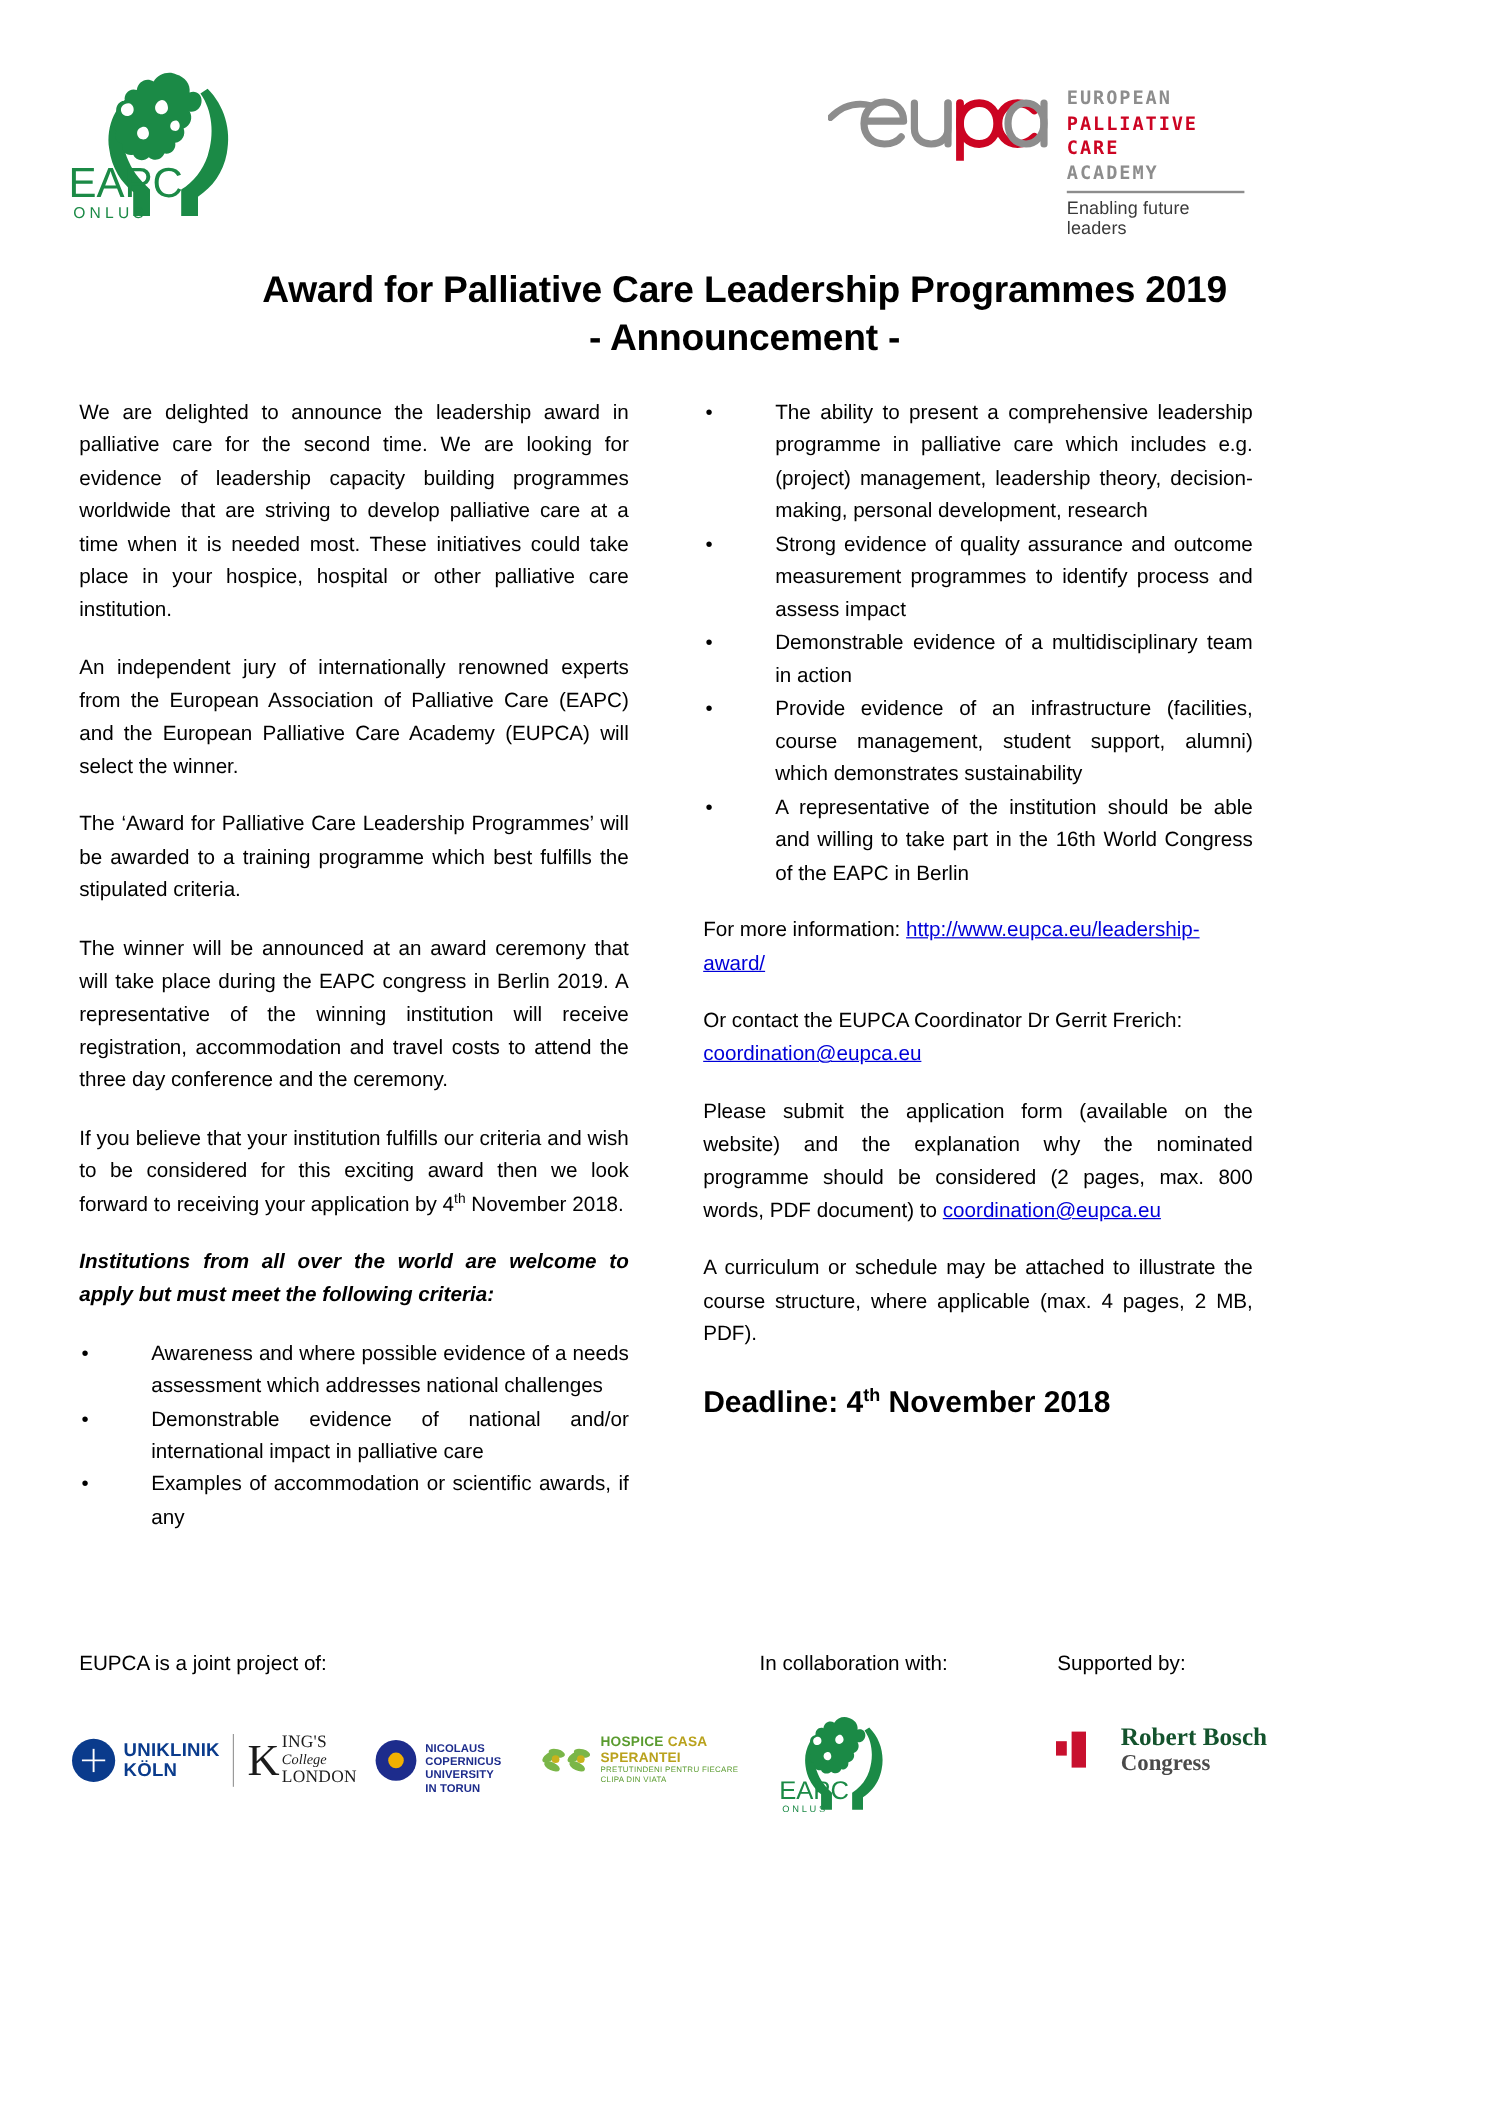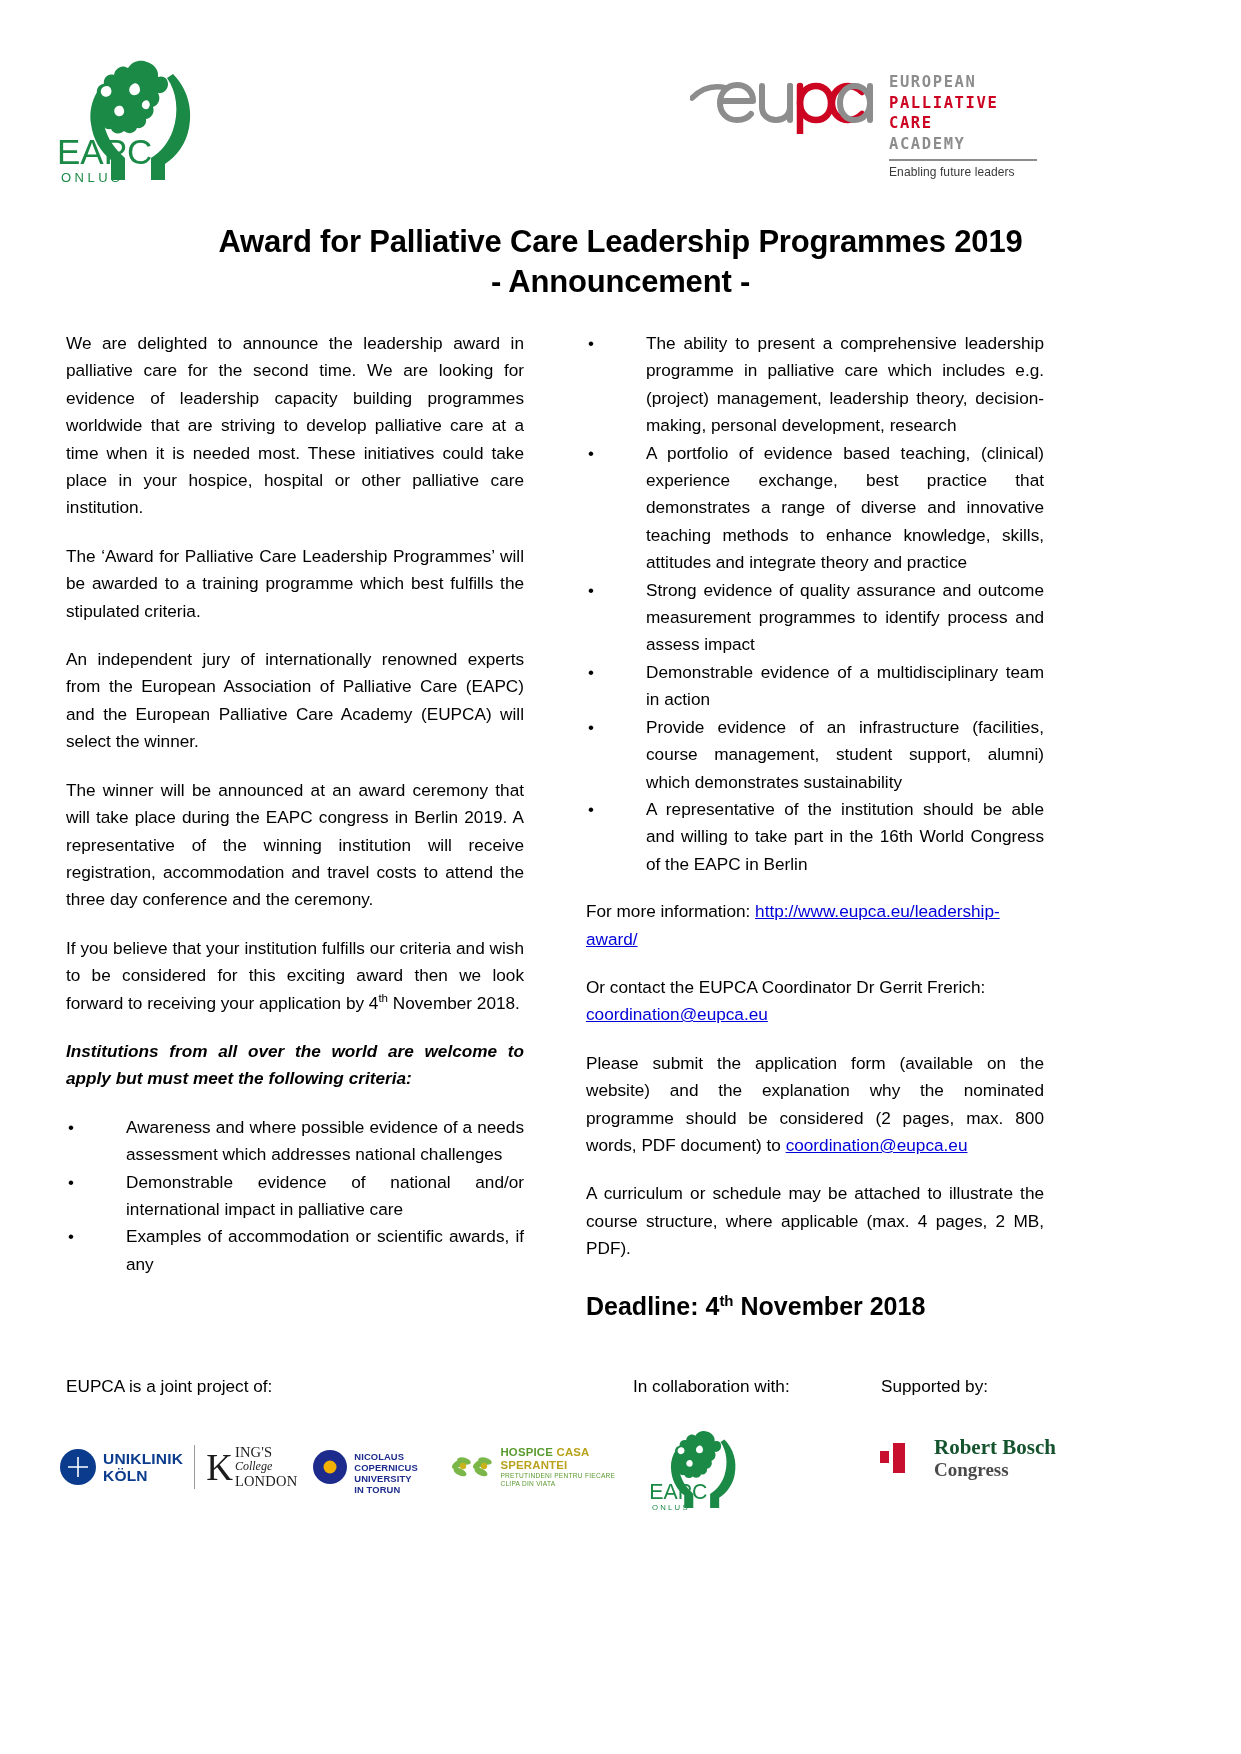--- a/index.html
+++ b/index.html
@@ -26,21 +26,21 @@
   .eupca-words .w {
     font-family:"DejaVu Sans Mono", monospace;
     font-weight:bold;
     font-size:15.5px;
     letter-spacing:1.6px;
     line-height:20.5px;
     color:#8d8d8d;
   }
   .eupca-words .w.red { color:#cc0422; }
   .eupca-rule { width:148px; height:2px; background:#8d8d8d; margin:5px 0 4px 0; }
-  .eupca-tag { font-family:"Liberation Sans", sans-serif; font-size:12px; color:#3a3a3a; letter-spacing:.1px; }
+  .eupca-tag { font-family:"Liberation Sans", sans-serif; font-size:15px; color:#3a3a3a; letter-spacing:.1px; }
 
   
   .title-block { position:absolute; left:0; top:222px; width:1241px; text-align:center; }
   .title-line {
     font-family:"Liberation Sans", sans-serif;
     font-weight:bold;
     font-size:31px;
     line-height:40px;
     letter-spacing:-.2px;
     color:#000;
@@ -211,39 +211,38 @@
     </div>
   </div>
 
   <div class="title-block">
     <div class="title-line">Award for Palliative Care Leadership Programmes 2019</div>
     <div class="title-line">- Announcement -</div>
   </div>
 
   <div class="col col-left">
     <p class="body">We are delighted to announce the leadership award in palliative care for the second time. We are looking for evidence of leadership capacity building programmes worldwide that are striving to develop palliative care at a time when it is needed most. These initiatives could take place in your hospice, hospital or other palliative care institution.</p>
+    <p class="body">An independent jury of internationally renowned experts from the European Association of Palliative Care (EAPC) and the European Palliative Care Academy (EUPCA) will select the winner.</p>
     <p class="body">The ‘Award for Palliative Care Leadership Programmes’ will be awarded to a training programme which best fulfills the stipulated criteria.</p>
-    <p class="body">An independent jury of internationally renowned experts from the European Association of Palliative Care (EAPC) and the European Palliative Care Academy (EUPCA) will select the winner.</p>
     <p class="body">The winner will be announced at an award ceremony that will take place during the EAPC congress in Berlin 2019. A representative of the winning institution will receive registration, accommodation and travel costs to attend the three day conference and the ceremony.</p>
 
     <p class="body"><span>If you believe that your institution fulfills our criteria and wish to be considered for this exciting award then we look forward to receiving your application by 4</span><sup class="ord">th</sup><span> November 2018.</span></p>
 
     <p class="body bold">Institutions from all over the world are welcome to apply but must meet the following criteria:</p>
 
     <ul class="bullets">
       <li>Awareness and where possible evidence of a needs assessment which addresses national challenges</li>
       <li>Demonstrable evidence of national and/or international impact in palliative care</li>
       <li>Examples of accommodation or scientific awards, if any</li>
     </ul>
   </div>
 
   <div class="col col-right">
     <ul class="bullets">
       <li>The ability to present a comprehensive leadership programme in palliative care which includes e.g. (project) management, leadership theory, decision-making, personal development, research</li>
-      <li>A portfolio of evidence based teaching, (clinical) experience exchange, best practice that demonstrates a range of diverse  and innovative teaching methods to enhance knowledge, skills, attitudes and integrate theory and practice</li>
       <li>Strong evidence of quality assurance and outcome measurement programmes to identify process and assess impact</li>
       <li>Demonstrable evidence of a multidisciplinary team in action</li>
       <li>Provide evidence of an infrastructure (facilities, course management, student support, alumni) which demonstrates sustainability</li>
       <li>A representative of the institution should be able and willing to take part in the 16th World Congress of the EAPC in Berlin</li>
     </ul>
 
     <p class="body nojust"><span>For more information: </span><a class="link" href="#">http://www.eupca.eu/leadership-award/</a></p>
 
     <p class="body nojust"><span>Or contact the EUPCA Coordinator Dr Gerrit Frerich:</span><br><a class="link" href="#">coordination@eupca.eu</a></p>
 

